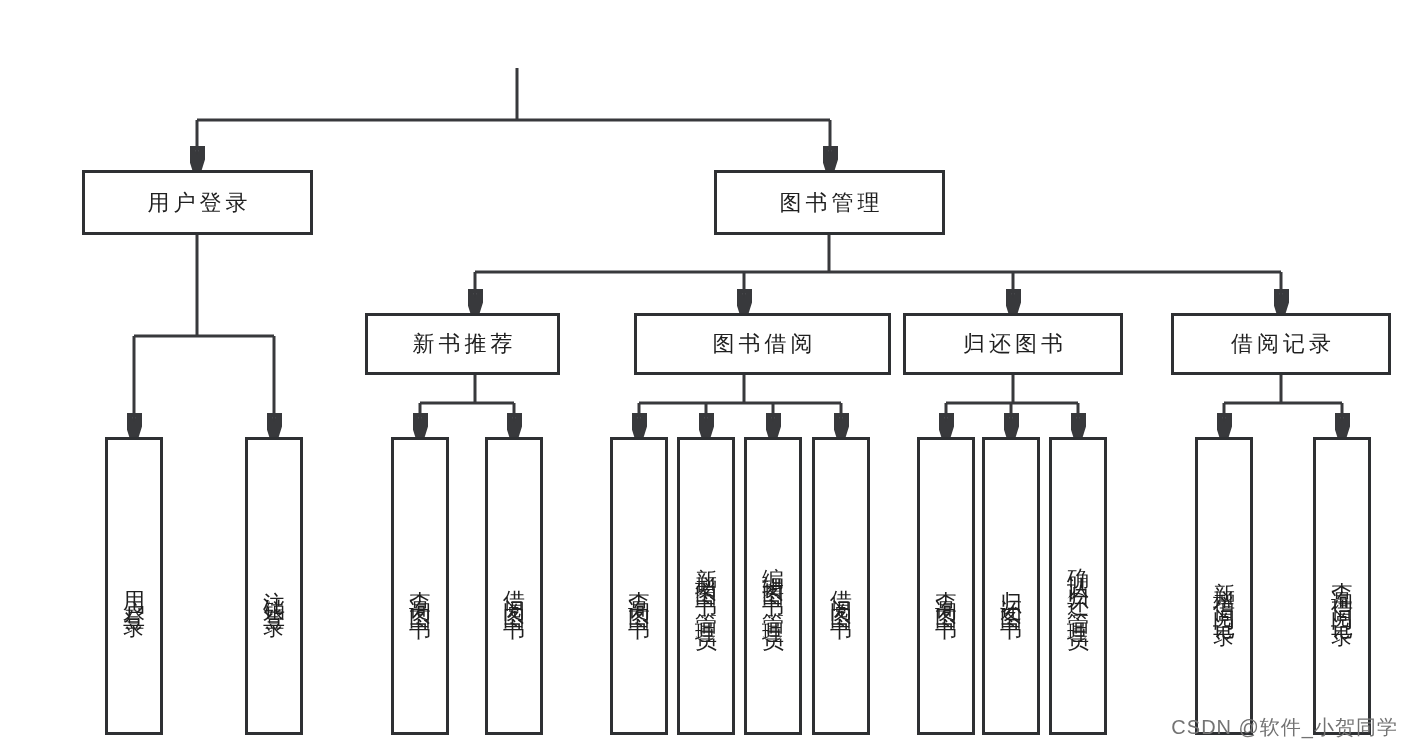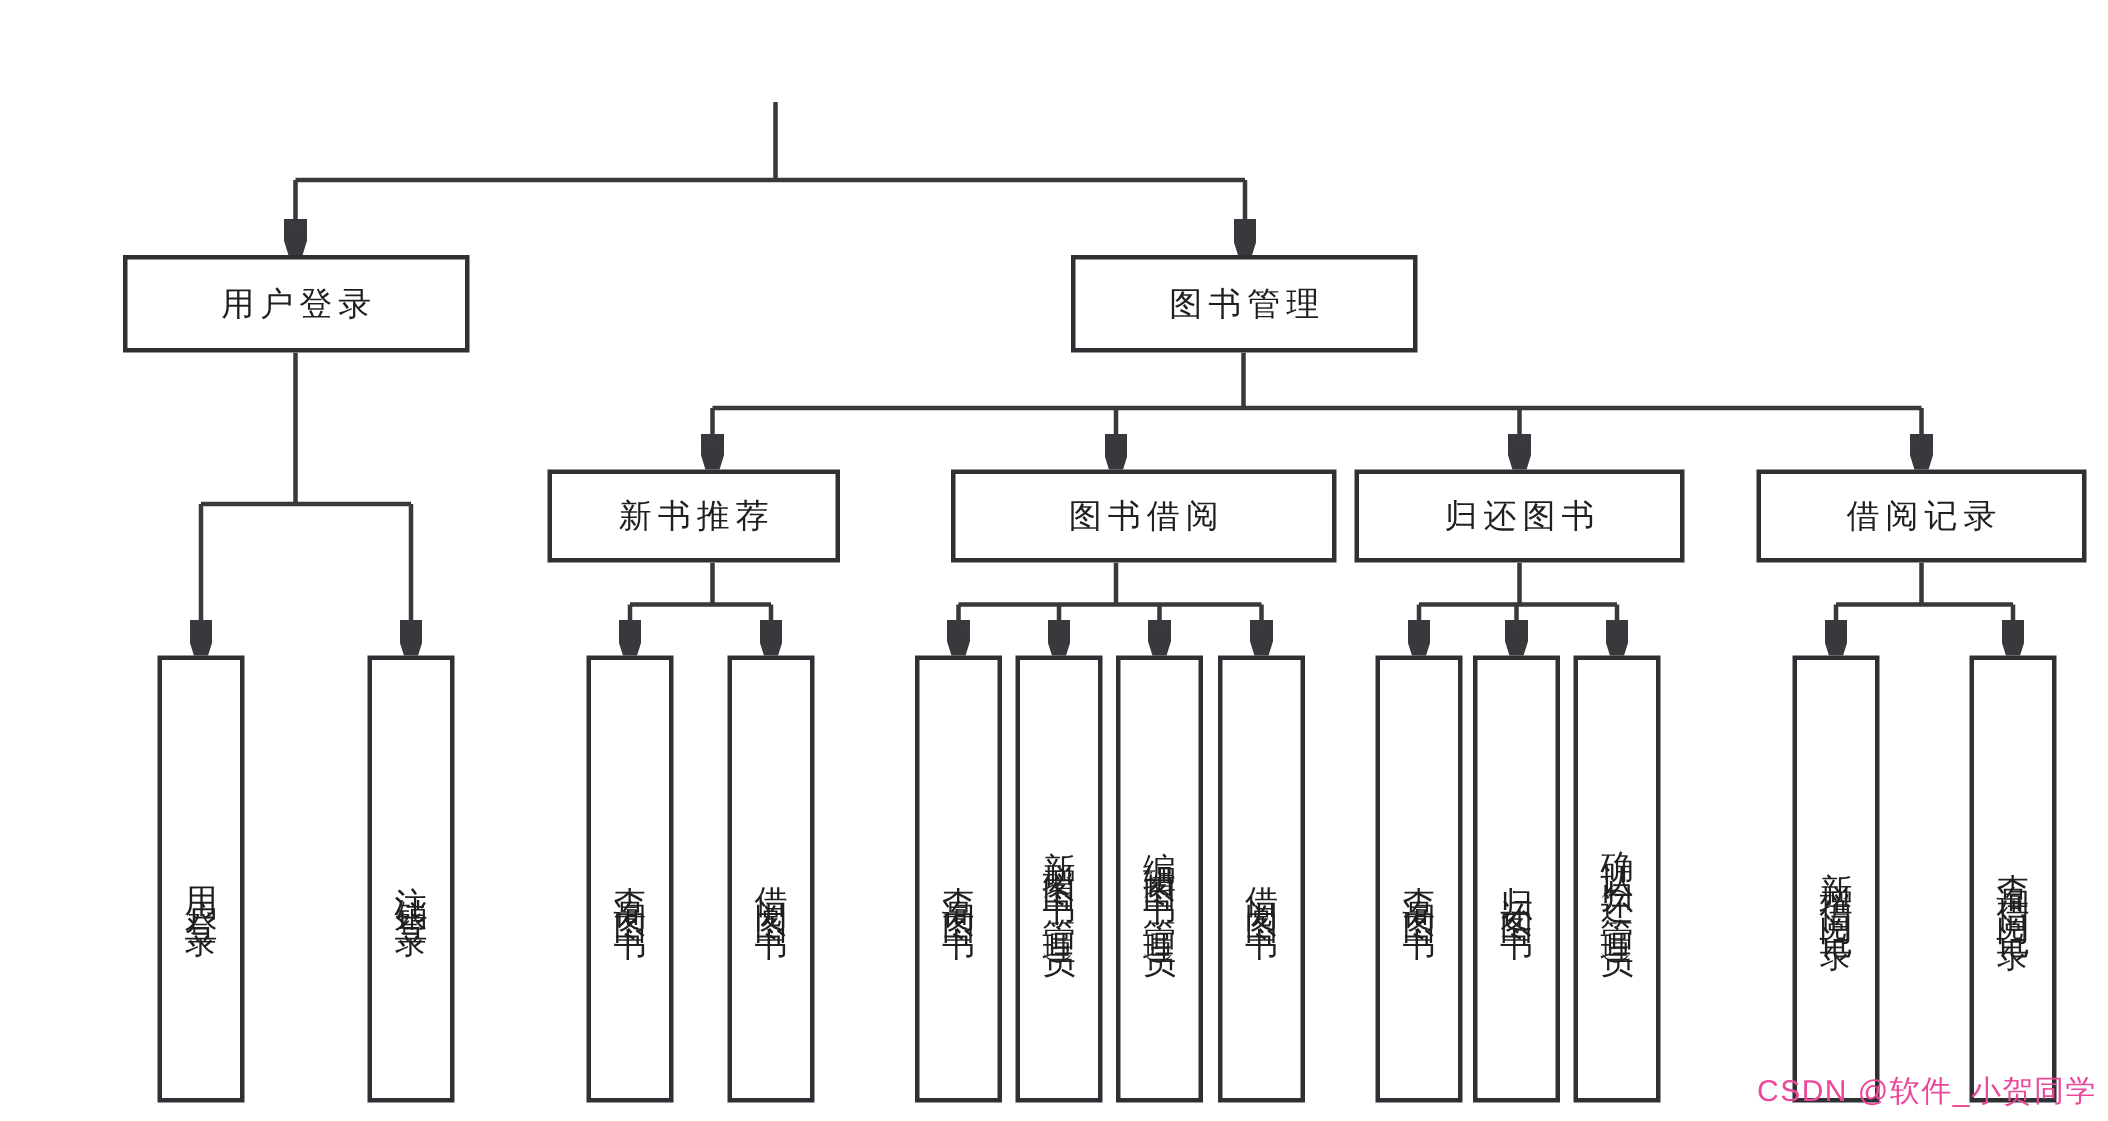--- a/index.html
+++ b/index.html
@@ -40,21 +40,21 @@
     letter-spacing: 9px;
     margin-bottom: -9px;
     white-space: nowrap;
   }
   #watermark {
     position: absolute;
     top: 714px;
     right: 7px;
     font-size: 20px;
     letter-spacing: 1px;
-    color: #ec4899;
+    color: #737373;
     z-index: 10;
     white-space: nowrap;
   }
 </style>
 </head>
 <body>
 
 <div id="canvas">
 
   <svg id="connectors" viewBox="0 0 1405 747" xmlns="http://www.w3.org/2000/svg">

